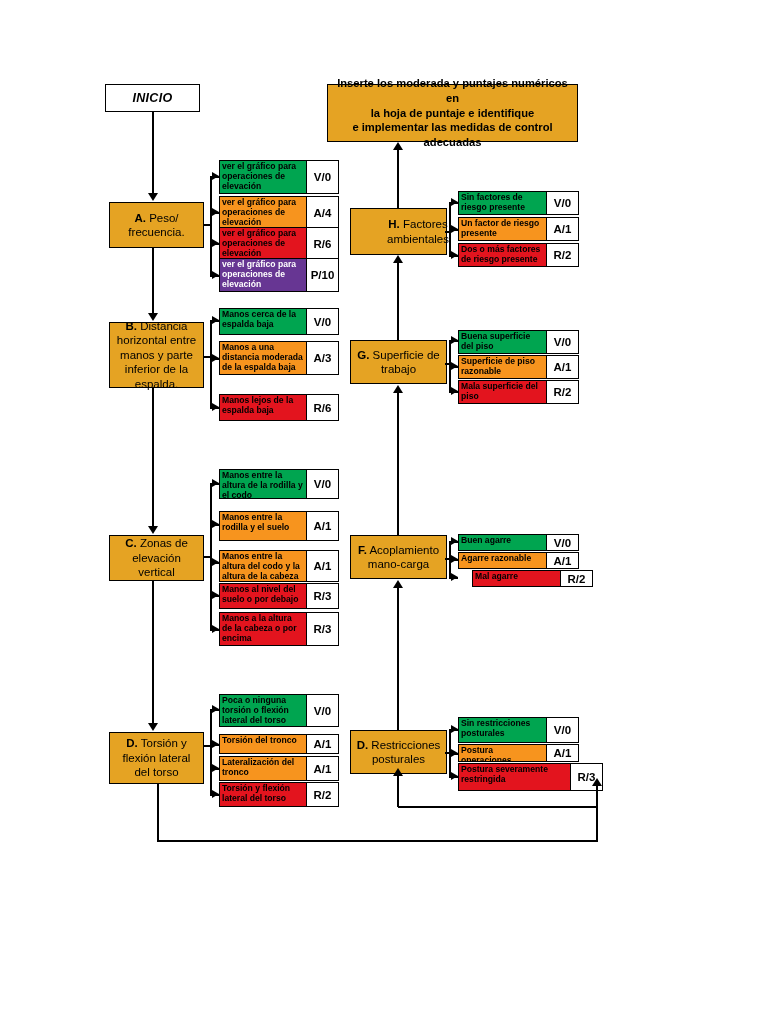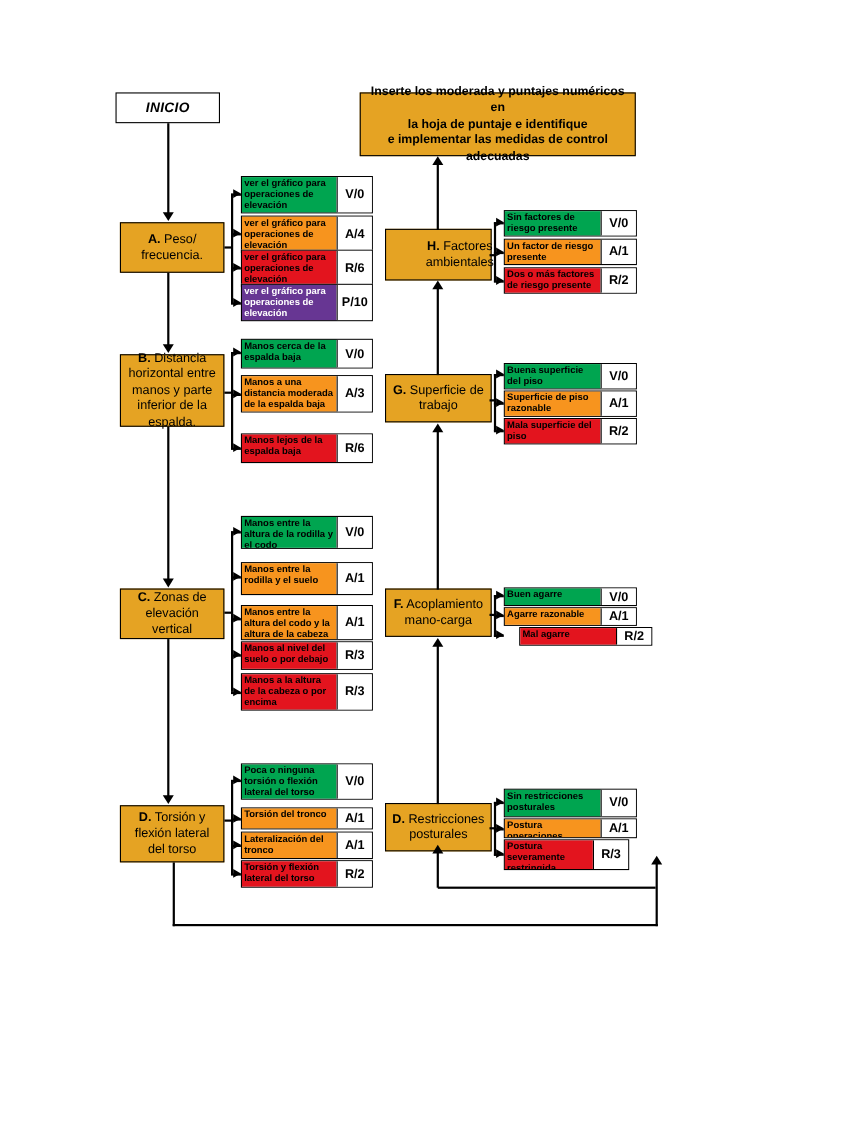--- a/index.html
+++ b/index.html
@@ -234,21 +234,21 @@
   </div>
 
   <div class="optrow" style="left:458px;top:717px;width:121px;height:26px;">
     <div class="optlabel c-green">Sin restricciones posturales</div>
     <div class="optscore">V/0</div>
   </div>
   <div class="optrow" style="left:458px;top:744px;width:121px;height:18px;">
     <div class="optlabel c-orange">Postura operaciones</div>
     <div class="optscore">A/1</div>
   </div>
-  <div class="optrow" style="left:458px;top:763px;width:114px;height:28px;justify-content:flex-end;">
+  <div class="optrow" style="left:458px;top:763px;width:145px;height:28px;justify-content:flex-end;">
     <div class="optlabel c-red">Postura severamente restringida</div>
     <div class="optscore">R/3</div>
   </div>
 
   <div class="vline" style="left:152px;top:112px;height:82px;"></div>
   <div class="arrow-down" style="left:148px;top:193px;"></div>
 
   <div class="vline" style="left:152px;top:248px;height:66px;"></div>
   <div class="arrow-down" style="left:148px;top:313px;"></div>
 

